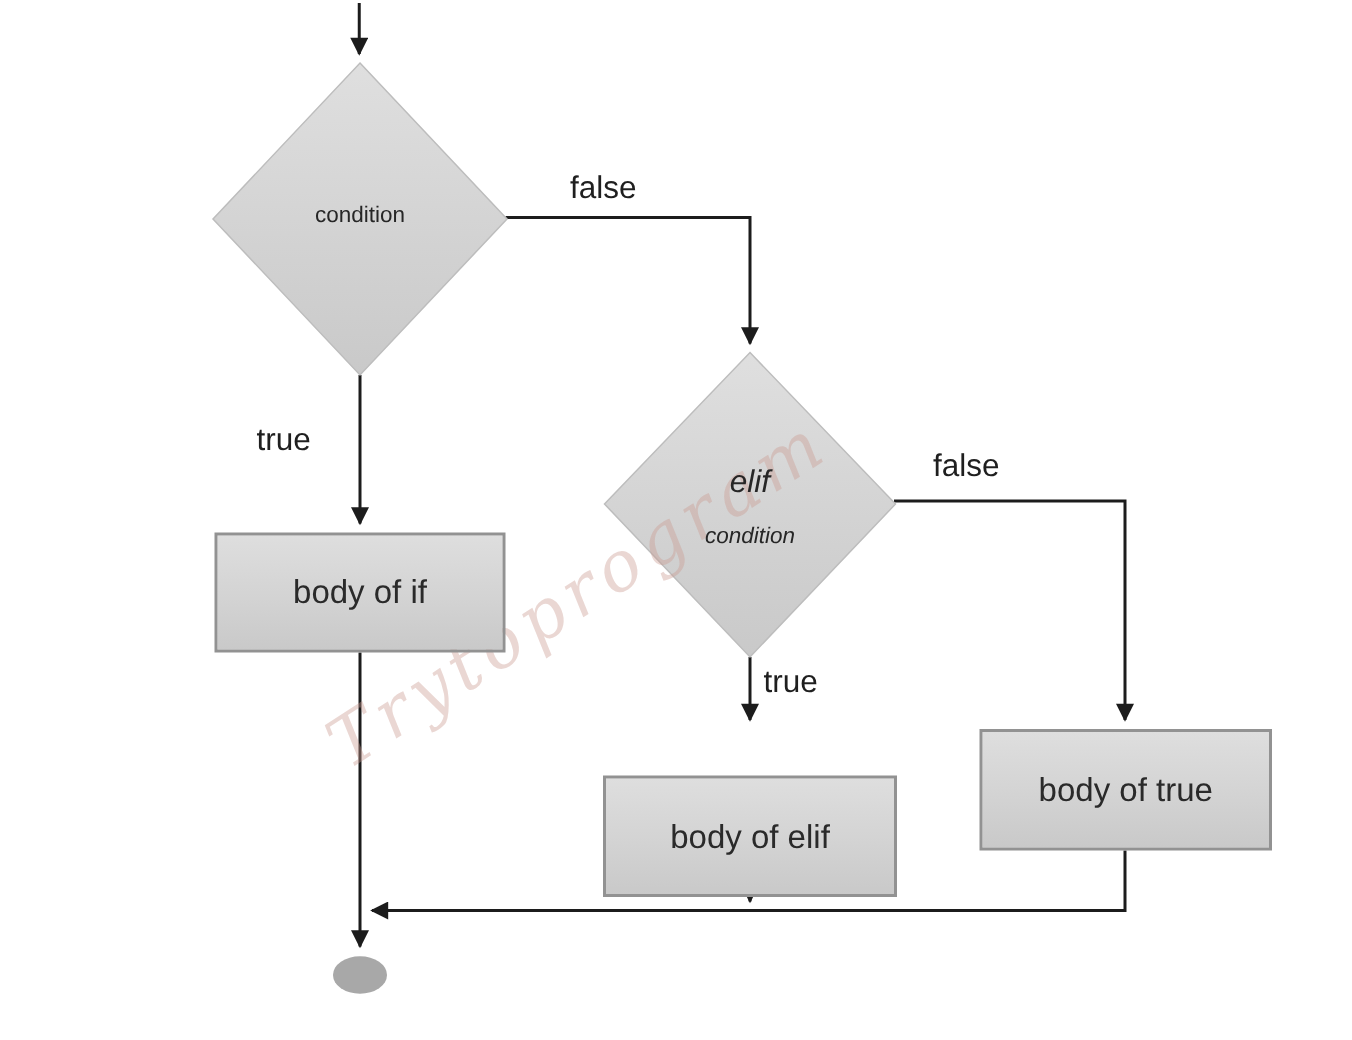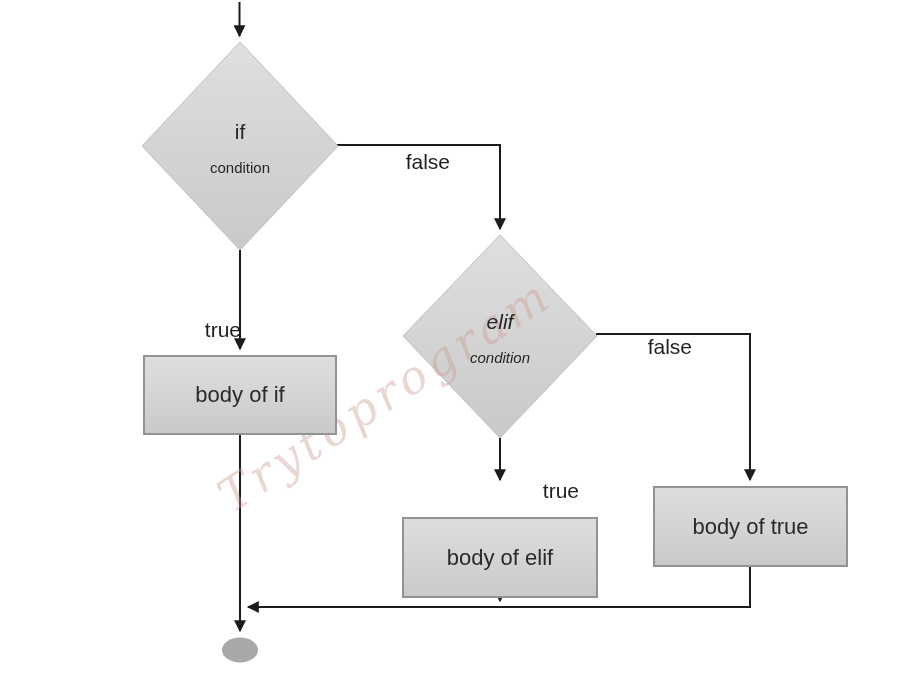--- a/index.html
+++ b/index.html
@@ -47,24 +47,23 @@
   }
   .diamond-label .kw   { display: block; font-size: 21px; }
   .diamond-label .cond { display: block; font-size: 15px; margin-top: 15px; }
   .label-if-cond   { left: 142px; top: 120px; width: 196px; }
   .label-elif-cond { left: 403px; top: 310px; width: 194px; font-style: italic; }
 
   .edge-label {
     position: absolute;
     font-size: 21px;
     color: #1f1f1f;
-    text-align: right;
+    text-align: left;
     width: 70px;
     z-index: 2;
-    margin-top: 36px;
   }
   .edge-if-true    { left: 171px; top: 282px; }
   .edge-if-false   { left: 380px; top: 114px; }
   .edge-elif-true  { left: 509px; top: 443px; }
   .edge-elif-false { left: 622px; top: 299px; }
 
   .watermark {
     position: absolute;
     left: 175px;
     top: 368px;
@@ -114,21 +113,20 @@
     <line x1="240" y1="435" x2="240" y2="631" stroke="#1c1c1c" stroke-width="2" marker-end="url(#arrow)"></line>
 
     <polygon points="240,42 338,146 240,250 142,146" fill="url(#diamondGrad)" stroke="#bdbdbd" stroke-width="1"></polygon>
 
     <polygon points="500,235 597,336 500,438 403,336" fill="url(#diamondGrad)" stroke="#bdbdbd" stroke-width="1"></polygon>
 
     <ellipse cx="240" cy="650" rx="18" ry="12.5" fill="#a8a8a8"></ellipse>
   </svg>
 
   <div class="diamond-label label-if-cond">
-    <span class="kw">if</span>
     <span class="cond">condition</span>
   </div>
 
   <div class="diamond-label label-elif-cond">
     <span class="kw">elif</span>
     <span class="cond">condition</span>
   </div>
 
   <div class="node-rect rect-body-if">
     <span>body of if</span>

